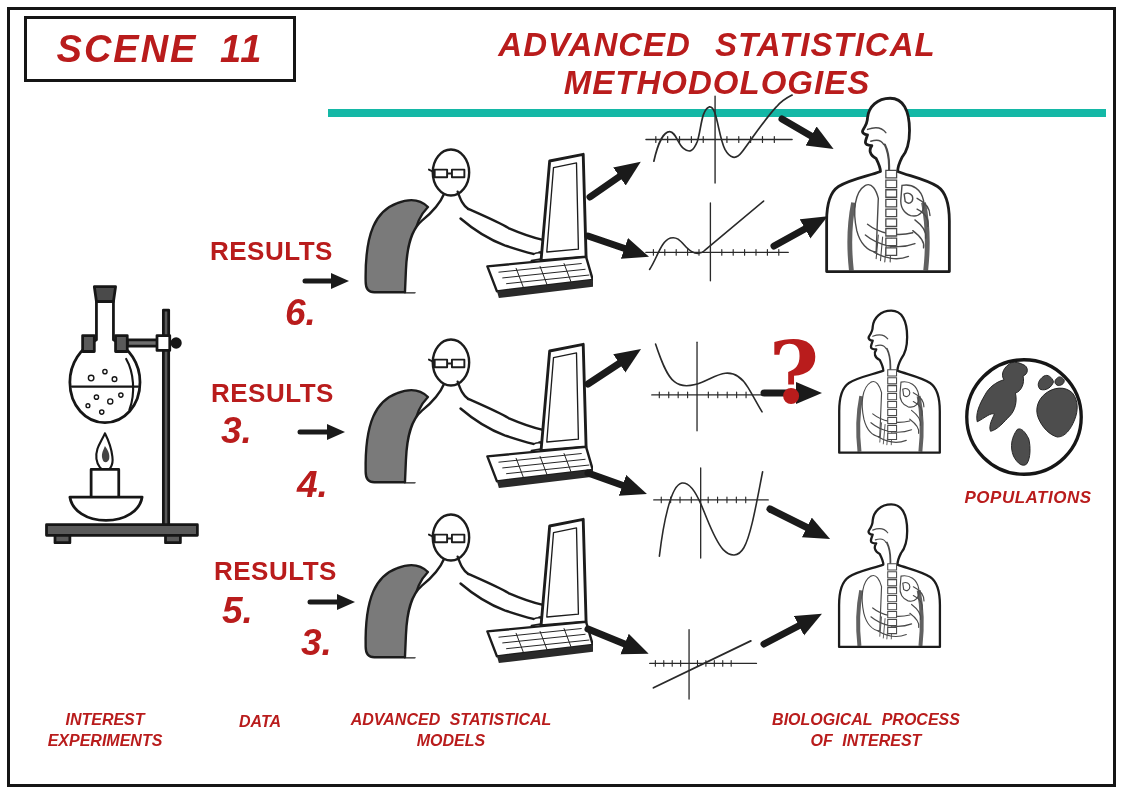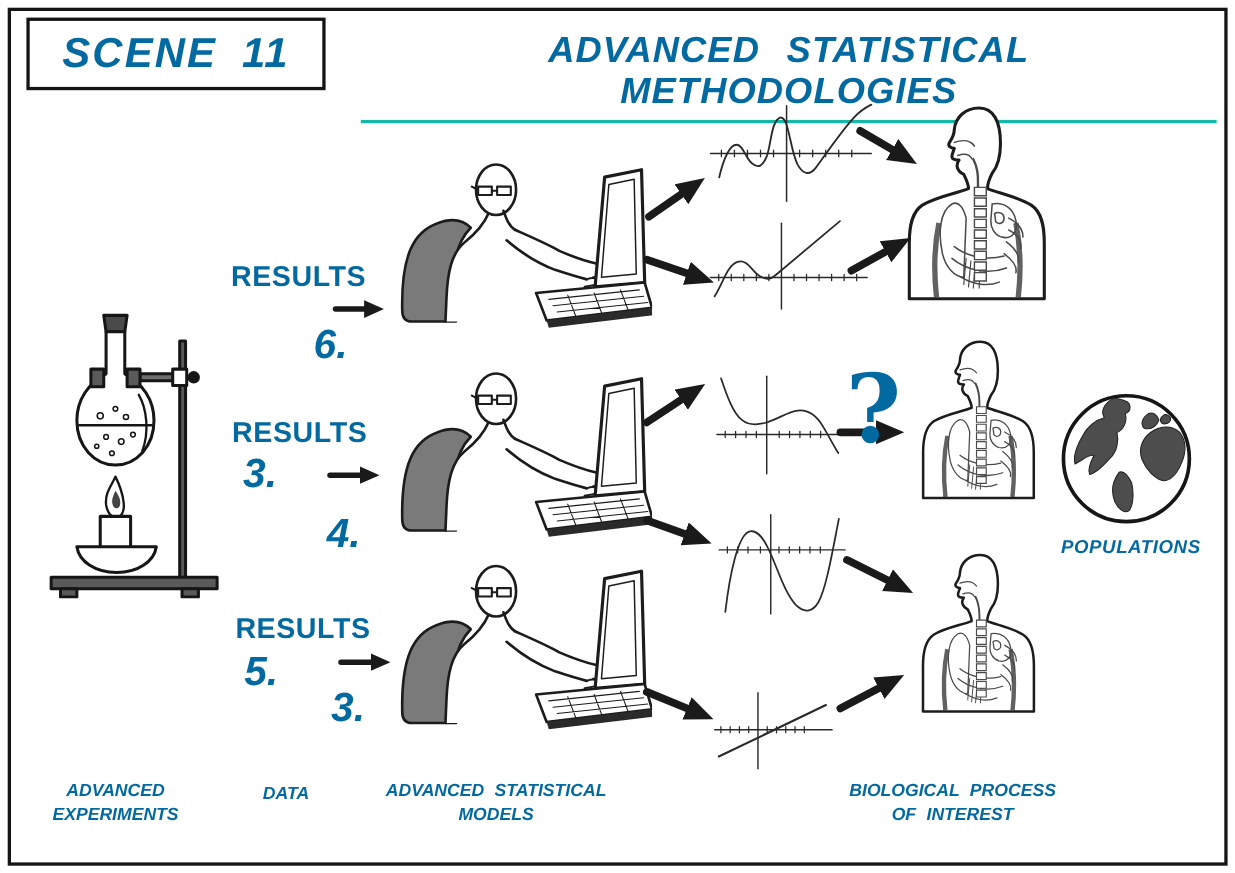--- a/index.html
+++ b/index.html
@@ -1,25 +1,25 @@
 <!DOCTYPE html>
 <html><head>
 <meta charset="utf-8">
 <style>
   html,body{margin:0;padding:0;background:#fff;}
   #canvas{position:relative;width:1123px;height:794px;background:#fff;
-          font-family:"Liberation Sans",sans-serif;color:#0369a1;overflow:hidden;}
+          font-family:"Liberation Sans",sans-serif;color:#b91c1c;overflow:hidden;}
   .abs{position:absolute;}
   .frame{left:7px;top:7px;right:7px;bottom:7px;border:3px solid #151515;}
   .scene-box{left:24px;top:16px;width:266px;height:60px;border:3px solid #151515;
              display:flex;align-items:center;justify-content:center;}
   .scene-text{font-style:italic;font-weight:600;font-size:38px;letter-spacing:2px;word-spacing:10px;}
   .title{left:328px;top:26px;width:778px;text-align:center;font-style:italic;font-weight:bold;
          font-size:33px;letter-spacing:1px;word-spacing:14px;}
-  .title span{display:inline-block;border-bottom:3px solid #14b8a6;padding:0 6px 7px 6px;}
+  .title span{display:inline-block;border-bottom:8px solid #14b8a6;padding:0 6px 7px 6px;}
   .results-label{font-weight:600;font-size:26px;letter-spacing:0.5px;z-index:4;}
   .num{font-style:italic;font-weight:bold;font-size:37px;z-index:4;}
   .col-label{font-style:italic;font-weight:bold;font-size:16px;text-align:center;
              white-space:pre-line;line-height:1.3;word-spacing:5px;z-index:4;}
   .pop-label{font-style:italic;font-weight:bold;font-size:17px;text-align:center;
              letter-spacing:0.5px;z-index:4;}
   .qmark{left:757px;top:330px;width:74px;text-align:center;font-family:"DejaVu Serif",serif;
          font-weight:bold;font-size:86px;line-height:1;z-index:6;}
   svg{display:block;}
 </style>
@@ -222,21 +222,21 @@
       <path d="M774,246 L812,225" stroke-width="7" marker-end="url(#ah-big)"></path>
       <path d="M588,384 L626,359" stroke-width="7" marker-end="url(#ah-big)"></path>
       <path d="M764,393 L804,393" stroke-width="7" marker-end="url(#ah-big)"></path>
       <path d="M588,473 L630,488" stroke-width="7" marker-end="url(#ah-big)"></path>
       <path d="M770,509 L814,531" stroke-width="7" marker-end="url(#ah-big)"></path>
       <path d="M588,629 L632,647" stroke-width="7" marker-end="url(#ah-big)"></path>
       <path d="M764,644 L806,622" stroke-width="7" marker-end="url(#ah-big)"></path>
     </g>
   </svg>
 
-  <div class="abs col-label" style="left:15px;top:710px;width:180px">ADVANCED
+  <div class="abs col-label" style="left:15px;top:710px;width:180px">INTEREST
 EXPERIMENTS</div>
   <div class="abs col-label" style="left:200px;top:712px;width:120px">DATA</div>
   <div class="abs col-label" style="left:336px;top:710px;width:230px">ADVANCED STATISTICAL
 MODELS</div>
   <div class="abs col-label" style="left:746px;top:710px;width:240px">BIOLOGICAL PROCESS
 OF INTEREST</div>
   <div class="abs pop-label" style="left:958px;top:488px;width:140px">POPULATIONS</div>
 
 </div>
 

